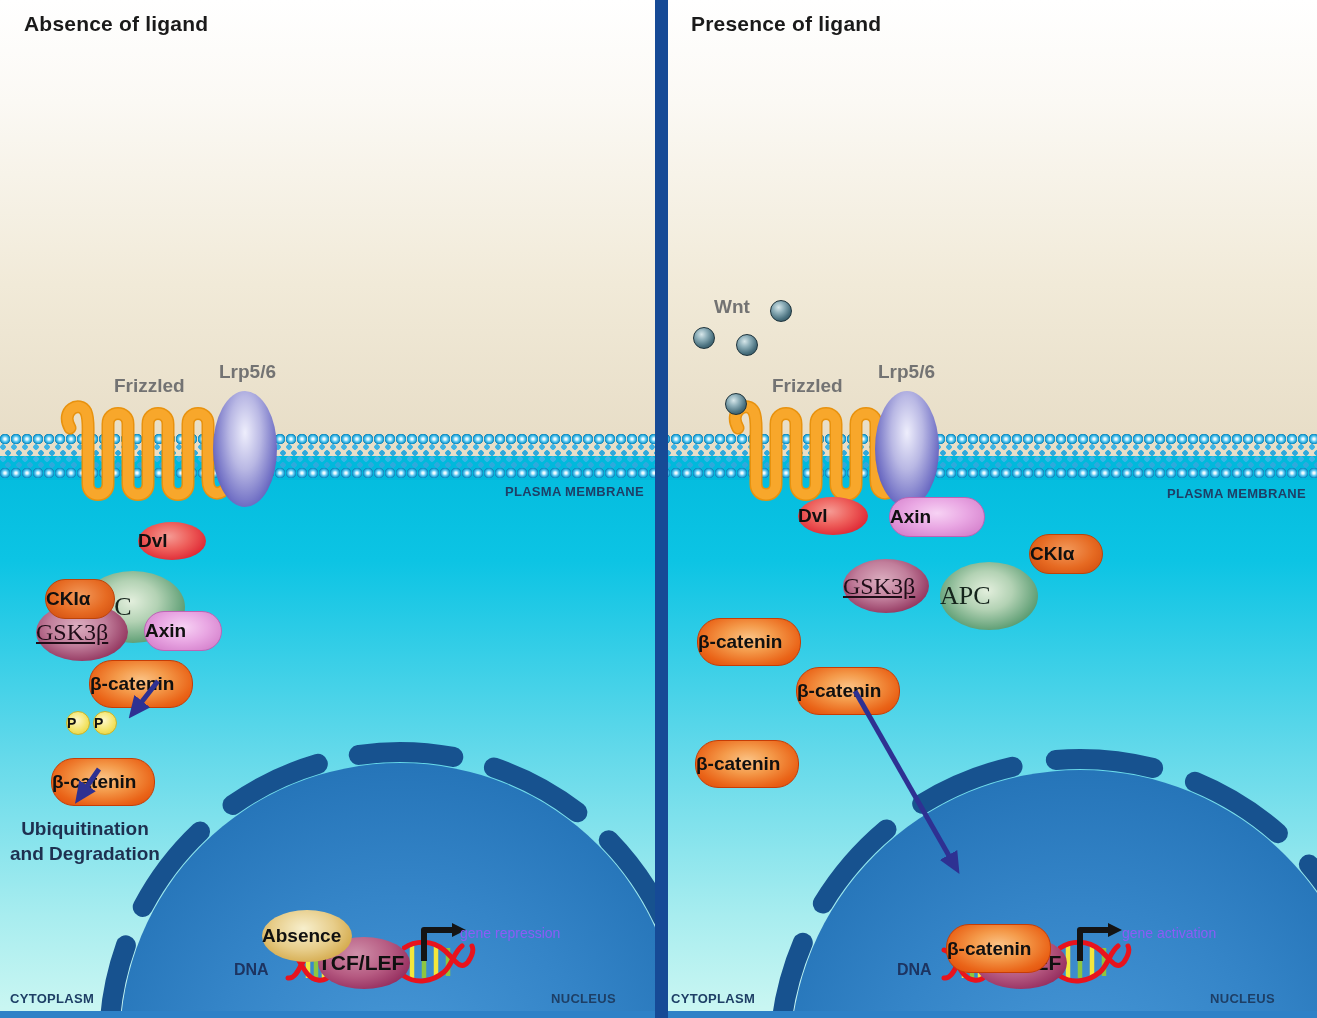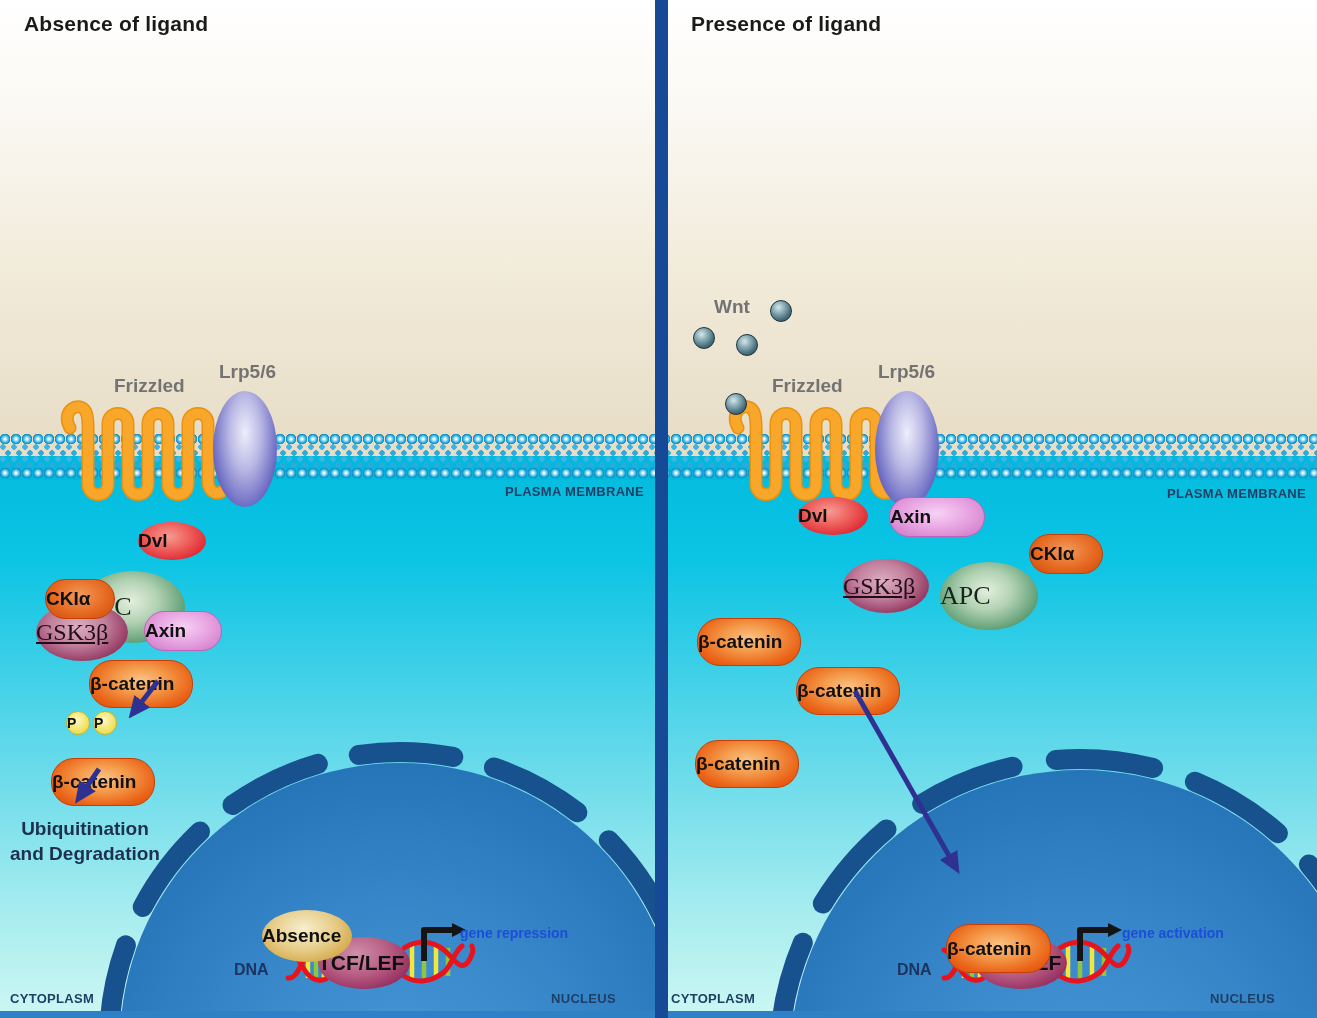--- a/index.html
+++ b/index.html
@@ -29,21 +29,21 @@
       radial-gradient(circle 3.5px at 8px 33px, #2fa9dc 0 2.5px, rgba(0,0,0,0) 3px),
       linear-gradient(to bottom, #e8dec8 0 24px, #00b9dc 24px);
     background-size:11px 48px,11px 48px,11px 48px,11px 48px,11px 48px,11px 48px,100% 100%;
     background-repeat:repeat-x;
   }
 
   .abs{position:absolute;}
   .title{font-size:21px;font-weight:600;color:#1a1a1a;letter-spacing:.2px;}
   .rlabel{font-size:19px;font-weight:600;color:#737373;}
   .zone-label{font-size:13px;font-weight:600;color:#1e3f66;letter-spacing:.3px;}
-  .gene-label{font-size:14px;font-weight:700;color:#1d4ed8;text-align:right;}
+  .gene-label{font-size:14px;font-weight:400;color:#8b5cf6;text-align:right;}
   .dna-label{font-size:16px;font-weight:600;color:#1d3461;}
   .ubiq{font-size:19px;font-weight:600;color:#1e3050;text-align:center;line-height:25px;width:170px;}
 
   .shape{position:absolute;display:flex;align-items:center;justify-content:flex-start;
     font-size:19px;font-weight:600;color:#101010;}
   .ellipse{border-radius:50%;}
   .capsule{border-radius:23px;}
   .serif{font-family:"Liberation Serif",serif;font-weight:400;}
 
   .dvl{background:radial-gradient(ellipse at 45% 38%, #f59b94 0%, #ee5f5b 40%, #dd2230 80%, #c3121f 100%);}

